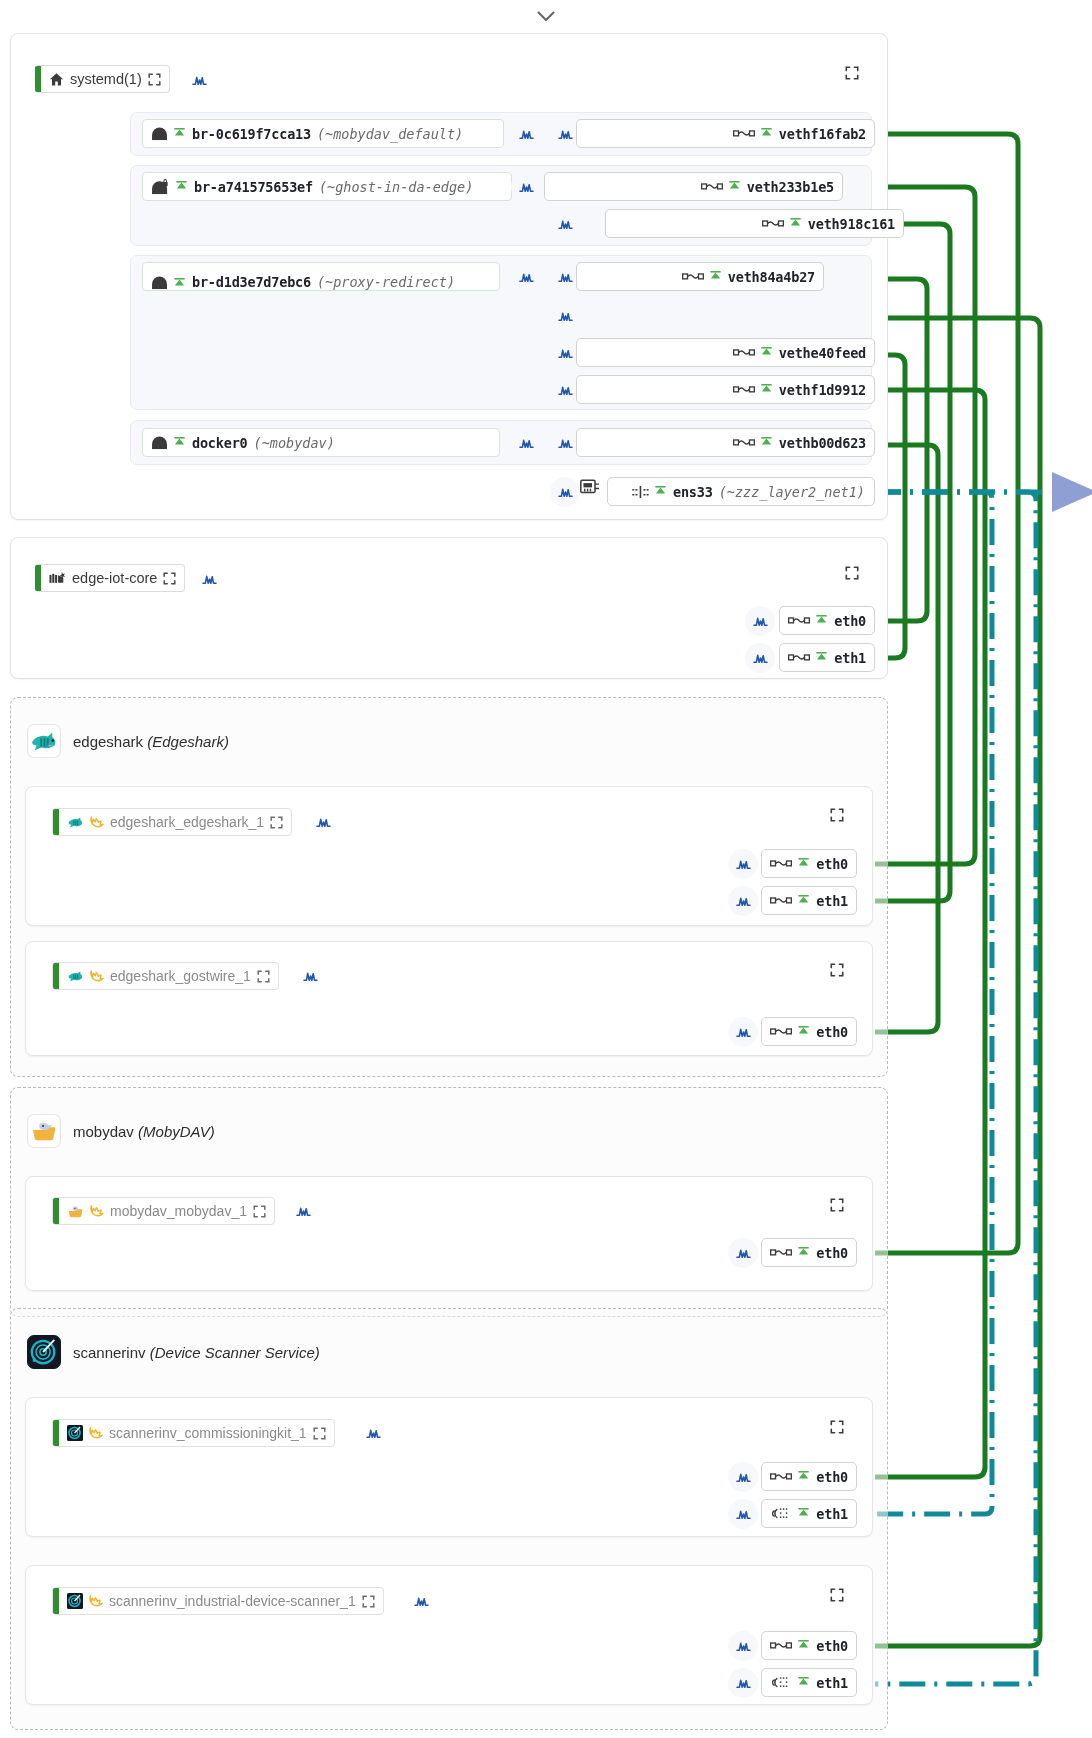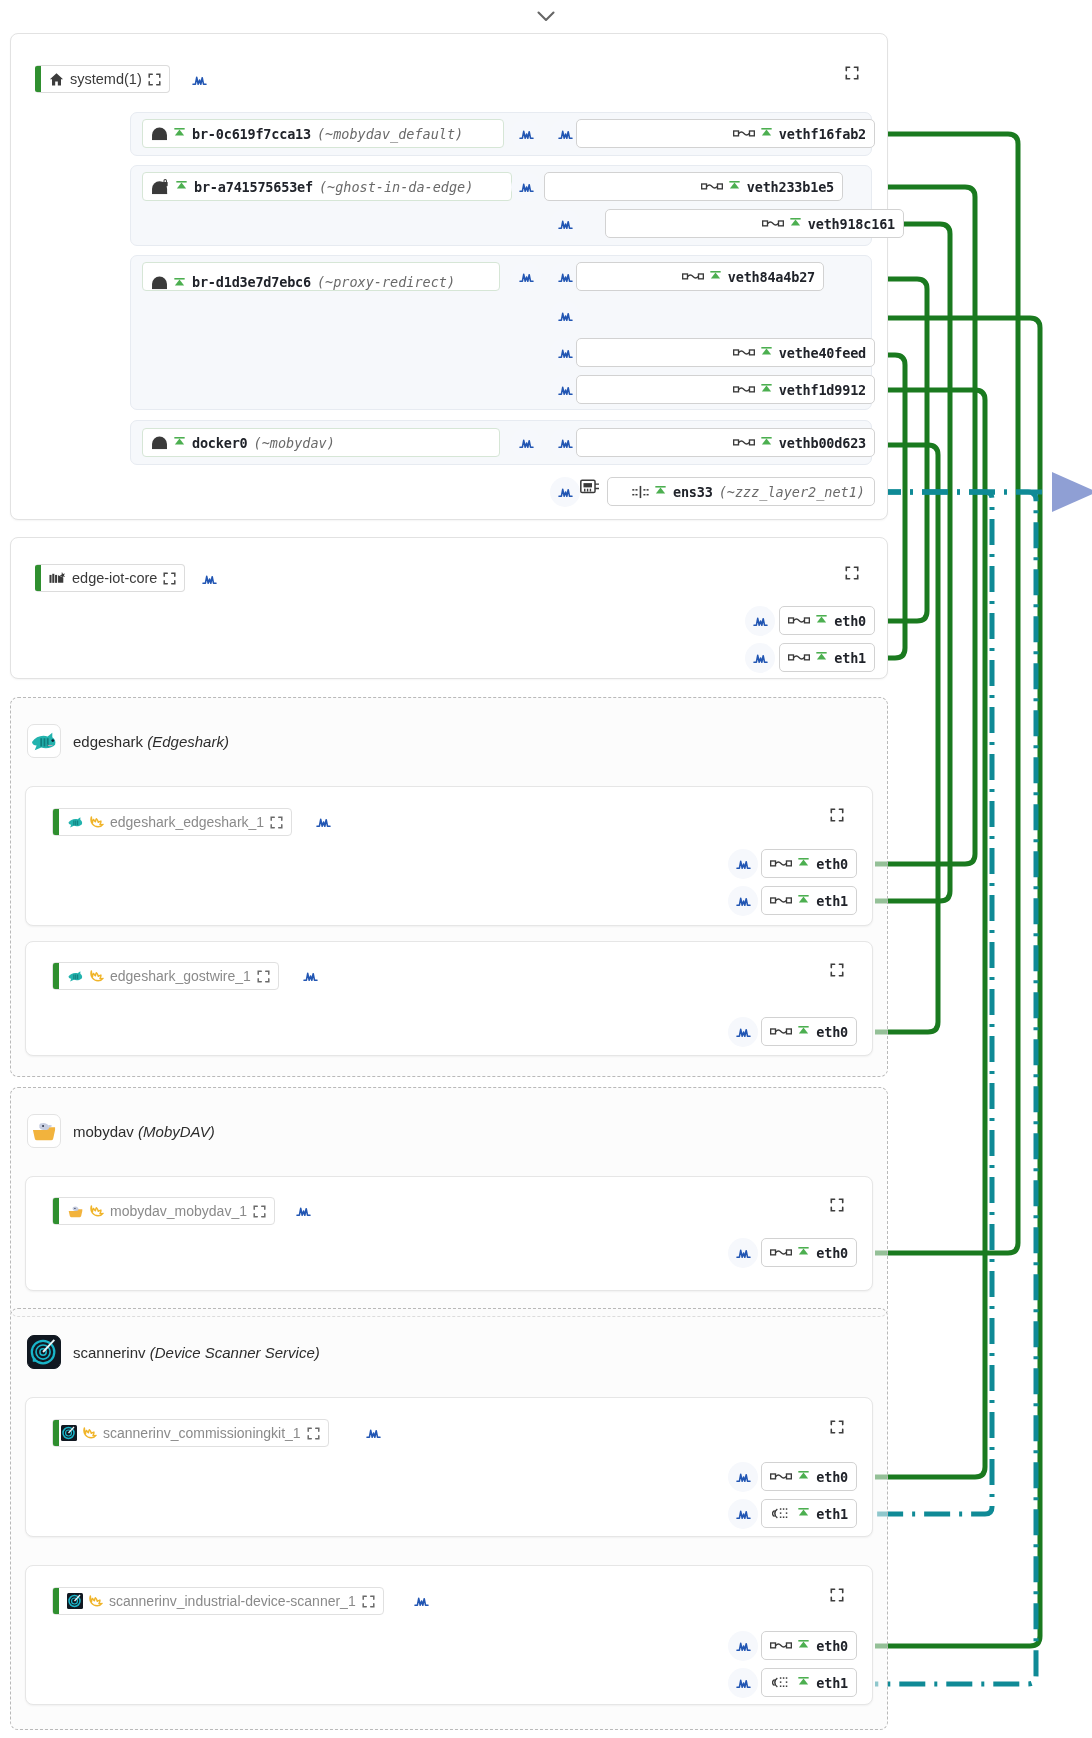--- a/index.html
+++ b/index.html
@@ -862,21 +862,21 @@
       <path d="M15 16 L27 3" stroke="#eaf6f8" stroke-width="2"></path>
       <rect x="4" y="23" width="3.4" height="3.4" fill="#19b5c9"></rect>
     </svg>
   </div>
   <div class="projlbl" style="left:73px; top:1344px;">
     <span>scannerinv</span>
     <i>(Device Scanner Service)</i>
   </div>
 
   <div class="subcard" style="left:25px; top:1397px; width:848px; height:140px;"></div>
-  <div class="chip container" style="left:52px; top:1419px; padding-left:8px;">
+  <div class="chip container" style="left:52px; top:1419px; padding-left:14px;">
     <span class="greenbar"></span>
     <span class="ic">
       <svg width="16" height="16" viewBox="0 0 32 32">
         <rect x="0" y="0" width="32" height="32" rx="3" fill="#111821"></rect>
         <circle cx="15" cy="16" r="11" fill="none" stroke="#19b5c9" stroke-width="3"></circle>
         <circle cx="15" cy="16" r="6" fill="none" stroke="#19b5c9" stroke-width="2.4"></circle>
         <path d="M15 16 L26 4" stroke="#eaf6f8" stroke-width="2.6"></path>
       </svg>
     </span>
     <span class="ic gap5">

